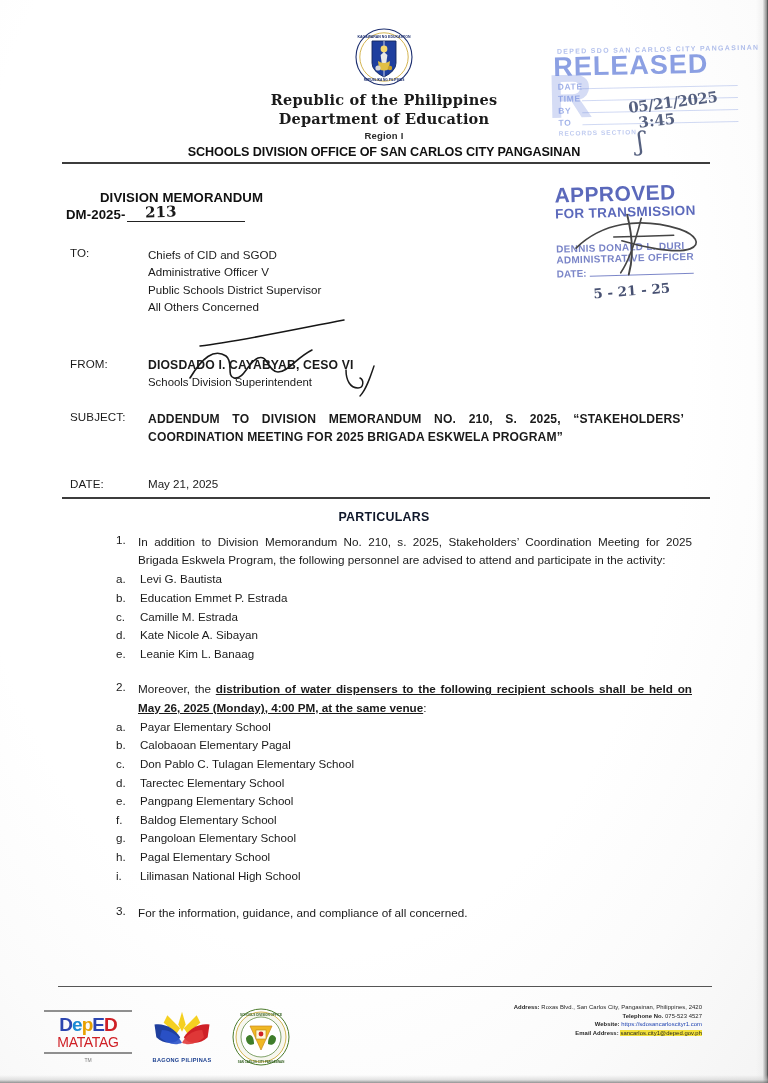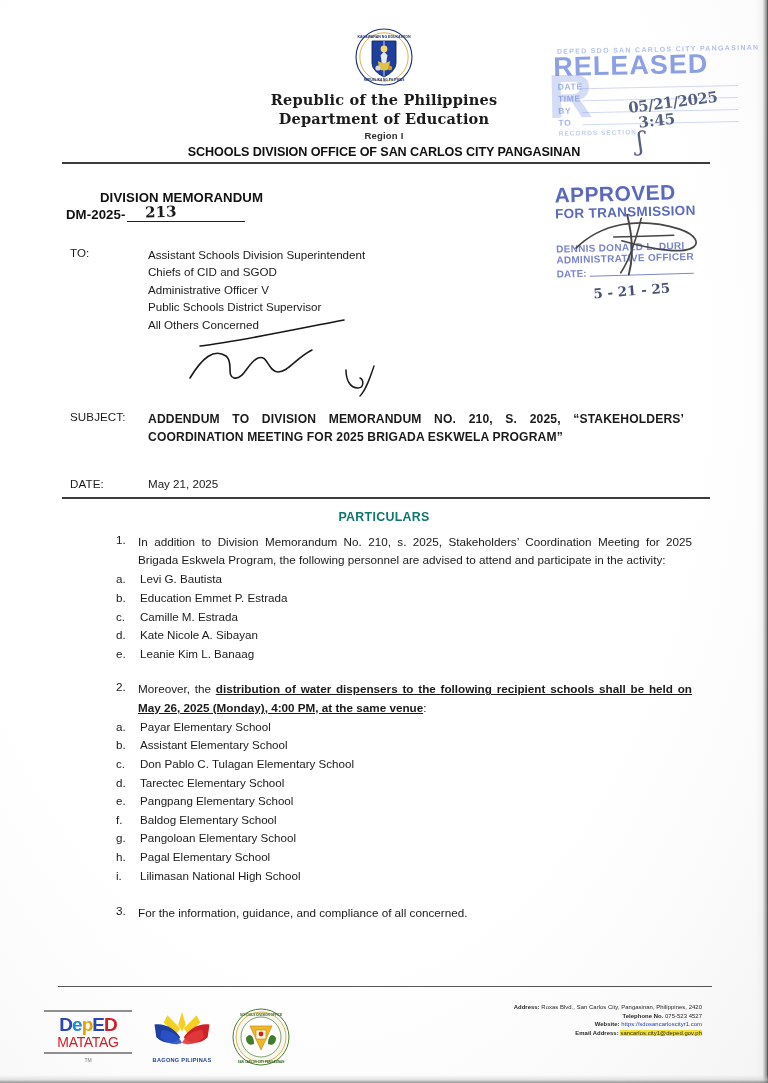--- a/index.html
+++ b/index.html
@@ -211,21 +211,21 @@
 
   #date-field { left: 70px; top: 477px; }
   .rule-mid {
     position: absolute; top: 497px; left: 62px; width: 648px; height: 0;
     border-top: 2px solid #3c3c3c;
   }
 
   
   .particulars-head {
     position: absolute; top: 510px; left: 0; width: 768px;
-    text-align: center; font-size: 12.4px; font-weight: bold; color: #0f766e;
+    text-align: center; font-size: 12.4px; font-weight: bold; color: #0f172a;
     letter-spacing: 0.3px;
   }
   .item-list { position: absolute; left: 116px; top: 533px; width: 576px; }
   .item { display: flex; font-size: 11.7px; color: #1a1a1a; }
   .item-num { width: 22px; flex: none; }
   .item-text { flex: 1; line-height: 18.2px; text-align: justify; text-align-last: left; }
   .item-text b { font-weight: bold; text-decoration: underline; }
   .sub-list { margin-top: 1px; }
   .sub-item { display: flex; font-size: 11.6px; line-height: 18.6px; color: #1a1a1a; }
   .sub-letter { width: 24px; flex: none; }
@@ -355,34 +355,40 @@
       <path d="M6 40 C32 16, 70 10, 110 24 C126 30, 132 40, 120 44 C104 49, 70 40, 52 34" fill="none" stroke="#121212" stroke-width="1.7" stroke-linecap="round"></path>
       <path d="M58 8 C62 26, 64 48, 58 68" fill="none" stroke="#121212" stroke-width="1.9" stroke-linecap="round"></path>
       <path d="M44 30 C62 30, 86 30, 104 30" fill="none" stroke="#121212" stroke-width="1.5" stroke-linecap="round"></path>
       <path d="M72 12 C66 34, 60 52, 50 66" fill="none" stroke="#121212" stroke-width="1.6" stroke-linecap="round"></path>
     </svg>
   </div>
 
   <div class="field" id="to-field">
     <div class="field-label">TO:</div>
     <div class="field-body">
-      <div>Assistant Schools Division Superintendent</div>
       <div>Chiefs of CID and SGOD</div>
       <div>Administrative Officer V</div>
       <div>Public Schools District Supervisor</div>
       <div>All Others Concerned</div>
     </div>
   </div>
   <svg class="sig-to-mark" viewBox="0 0 152 32">
     <path d="M4 28 C40 24, 96 12, 148 2" fill="none" stroke="#161616" stroke-width="1.5" stroke-linecap="round"></path>
   </svg>
 
   <svg class="sig-from" viewBox="0 0 130 42">
     <path d="M4 34 C16 14, 28 4, 40 12 C48 18, 40 32, 48 34 C58 36, 62 18, 72 14 C82 10, 82 28, 92 28 C102 28, 110 14, 126 6" fill="none" stroke="#1a1a1a" stroke-width="1.6" stroke-linecap="round"></path>
   </svg>
+  <div class="field" id="from-field">
+    <div class="field-label">FROM:</div>
+    <div class="field-body">
+      <div class="from-name">DIOSDADO I. CAYABYAB, CESO VI</div>
+      <div class="from-role">Schools Division Superintendent</div>
+    </div>
+  </div>
   <svg class="sig-from2" viewBox="0 0 52 34">
     <path d="M6 6 C6 16, 10 24, 18 24 C24 24, 24 16, 20 14" fill="none" stroke="#1a1a1a" stroke-width="1.5" stroke-linecap="round"></path>
     <path d="M34 2 C30 14, 26 26, 20 32" fill="none" stroke="#1a1a1a" stroke-width="1.4" stroke-linecap="round"></path>
   </svg>
 
   <div class="field" id="subject-field">
     <div class="field-label">SUBJECT:</div>
     <div class="field-body">ADDENDUM TO DIVISION MEMORANDUM NO. 210, S. 2025, “STAKEHOLDERS’ COORDINATION MEETING FOR 2025 BRIGADA ESKWELA PROGRAM”</div>
   </div>
 
@@ -429,21 +435,21 @@
       <div class="item-num">2.</div>
       <div class="item-text"><span>Moreover, the </span><b>distribution of water dispensers to the following recipient schools shall be held on May 26, 2025 (Monday), 4:00 PM, at the same venue</b><span>:</span></div>
     </div>
     <div class="sub-list">
       <div class="sub-item">
         <span class="sub-letter">a.</span>
         <span>Payar Elementary School</span>
       </div>
       <div class="sub-item">
         <span class="sub-letter">b.</span>
-        <span>Assistant Elementary School</span>
+        <span>Calobaoan Elementary Pagal</span>
       </div>
       <div class="sub-item">
         <span class="sub-letter">c.</span>
         <span>Don Pablo C. Tulagan Elementary School</span>
       </div>
       <div class="sub-item">
         <span class="sub-letter">d.</span>
         <span>Tarectec Elementary School</span>
       </div>
       <div class="sub-item">

